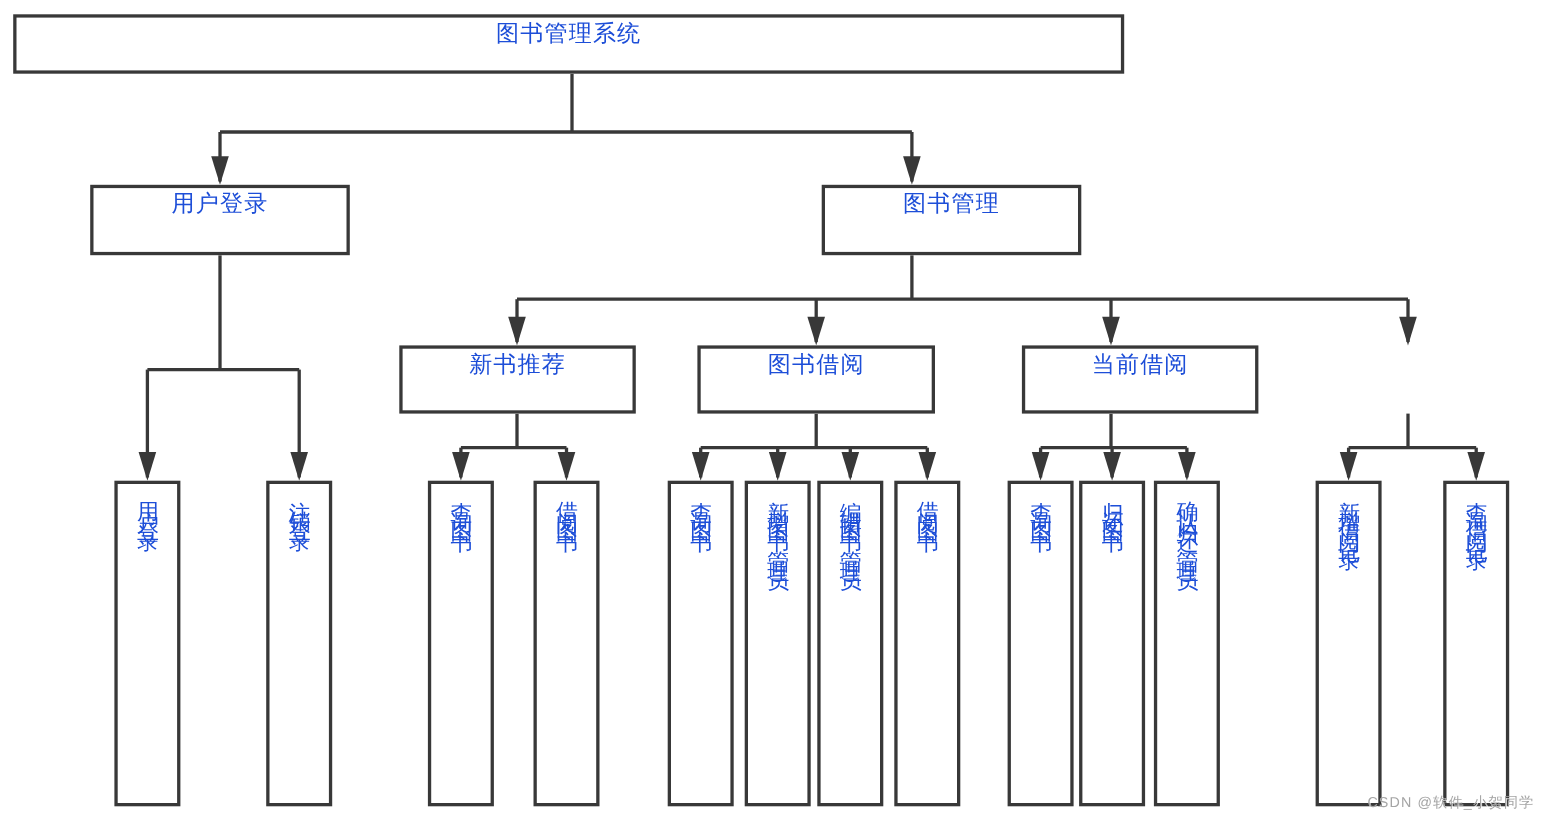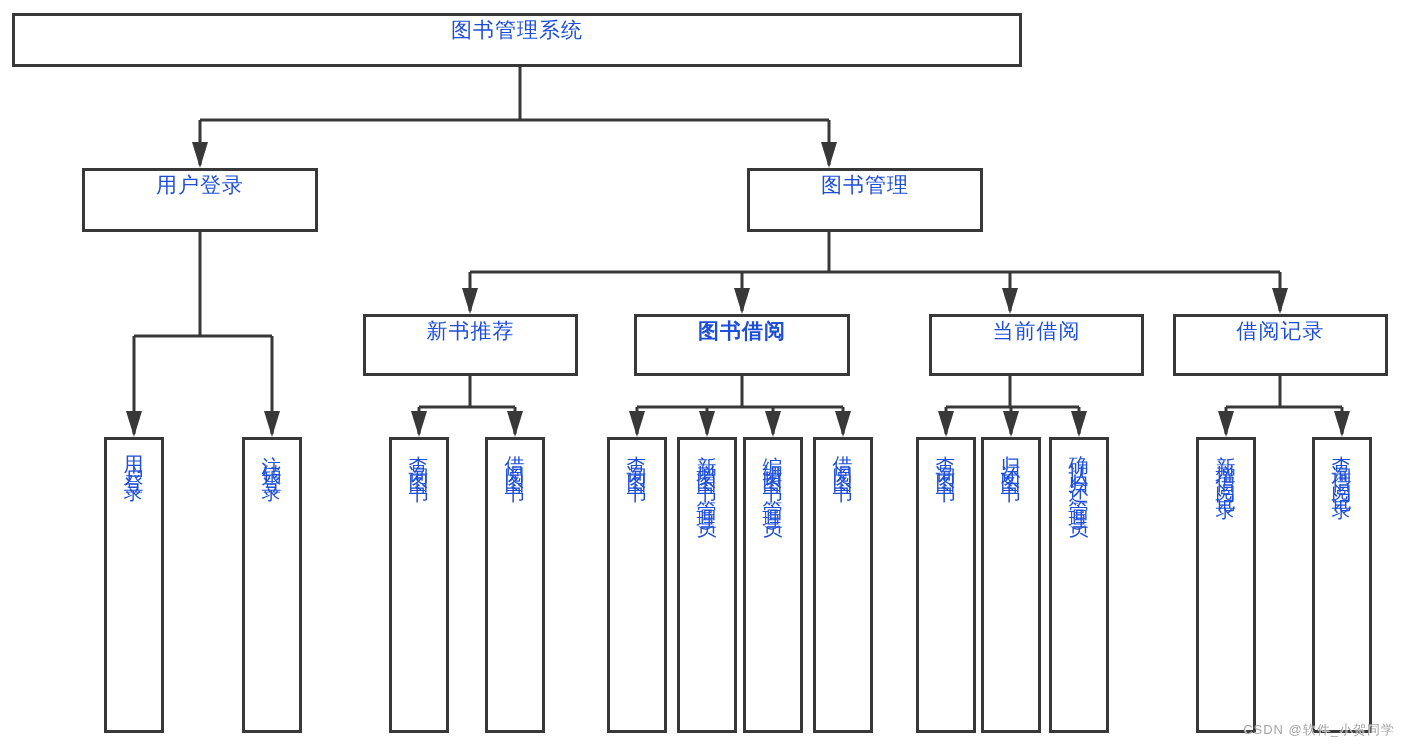--- a/index.html
+++ b/index.html
@@ -148,29 +148,26 @@
   <div class="node" style="left:82px; top:168px; width:236px; height:64px;">
     <span class="h-label">用户登录</span>
   </div>
   <div class="node" style="left:711px; top:168px; width:236px; height:64px;margin-left:36px;">
     <span class="h-label">图书管理</span>
   </div>
 
   <div class="node" style="left:363px; top:314px; width:215px; height:62px;font-family:Liberation Mono, monospace;">
     <span class="h-label">新书推荐</span>
   </div>
-  <div class="node" style="left:634px; top:314px; width:216px; height:62px;font-weight:bold;">
+  <div class="node" style="left:634px; top:314px; width:216px; height:62px;">
     <span class="h-label">图书借阅</span>
   </div>
   <div class="node" style="left:929px; top:314px; width:215px; height:62px;">
     <span class="h-label">当前借阅</span>
   </div>
-  <div class="node" style="left:1173px; top:314px; width:215px; height:62px;">
-    <span class="h-label">借阅记录</span>
-  </div>
 
   <div class="node leaf" style="left:104px;">
     <span class="v-label">用户登录</span>
   </div>
   <div class="node leaf" style="left:242px;">
     <span class="v-label">注销登录</span>
   </div>
 
   <div class="node leaf" style="left:389px;">
     <span class="v-label">查询图书</span>

